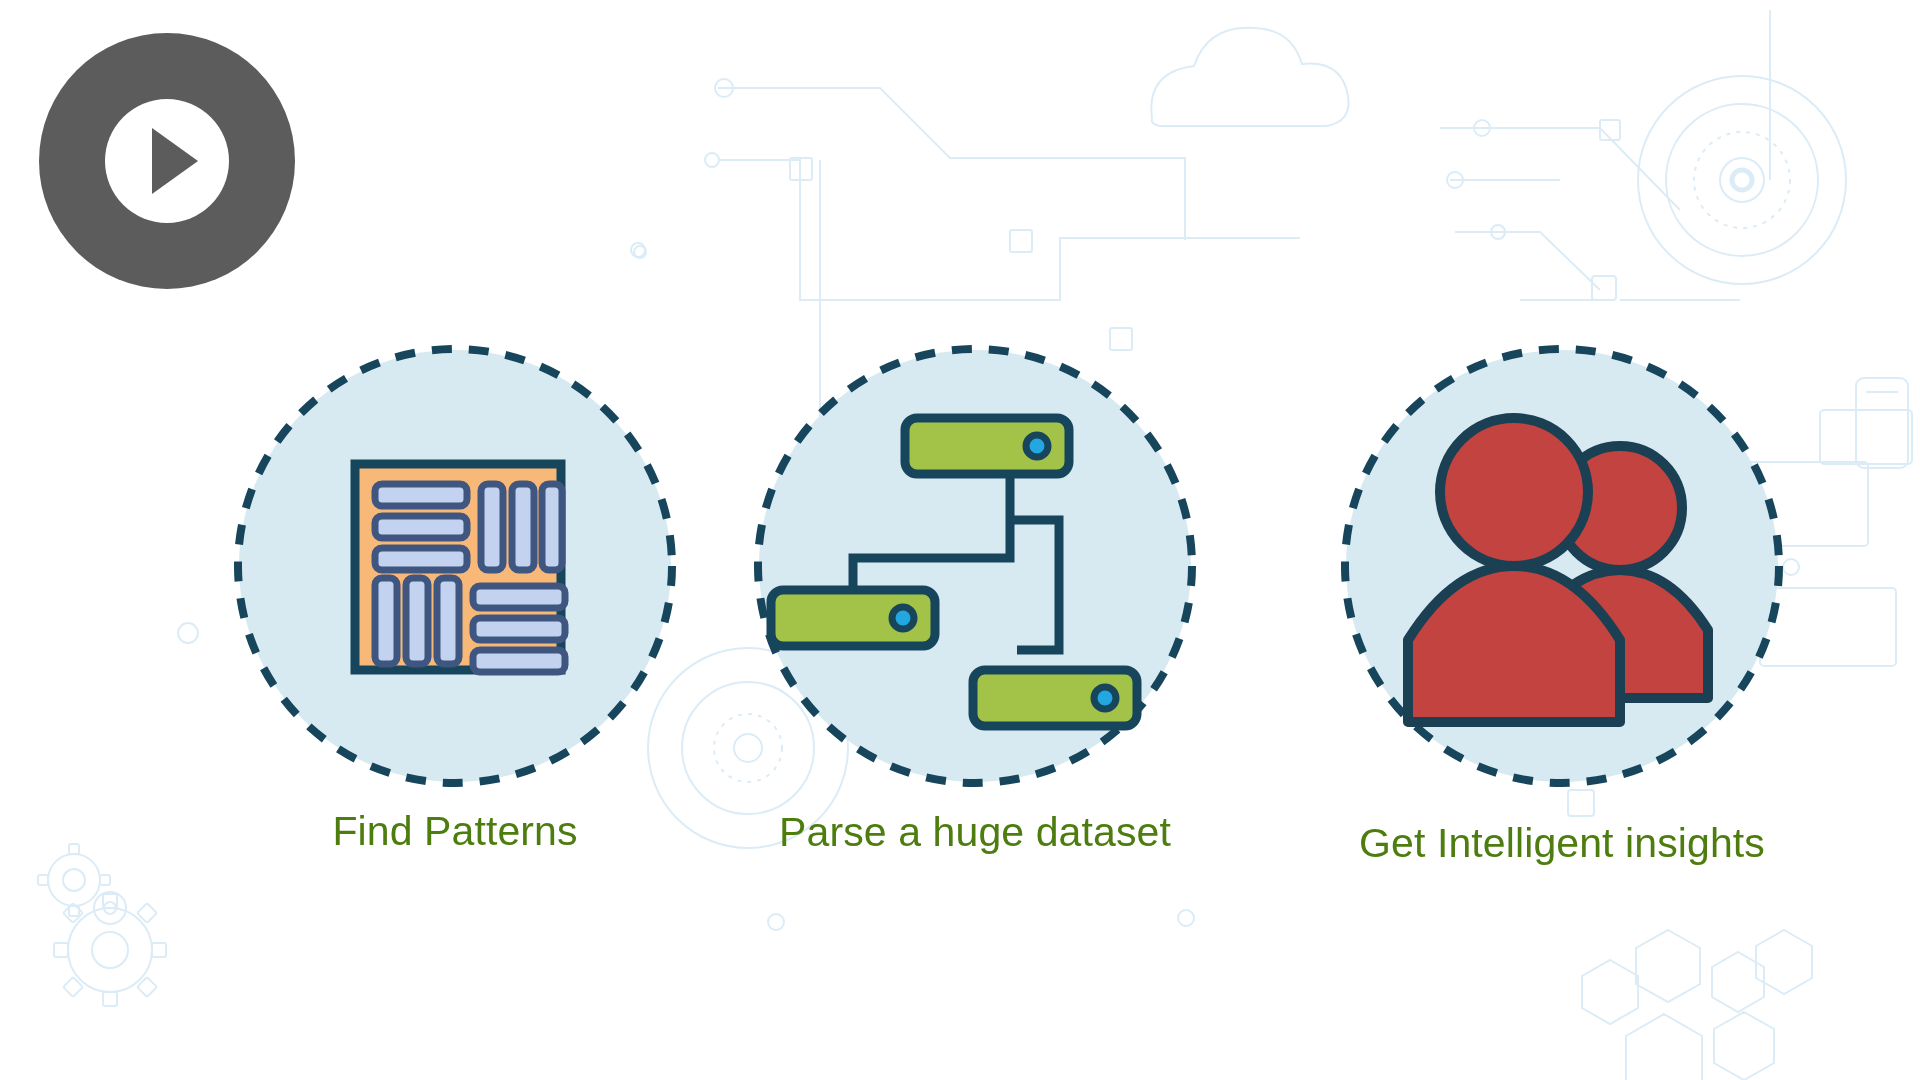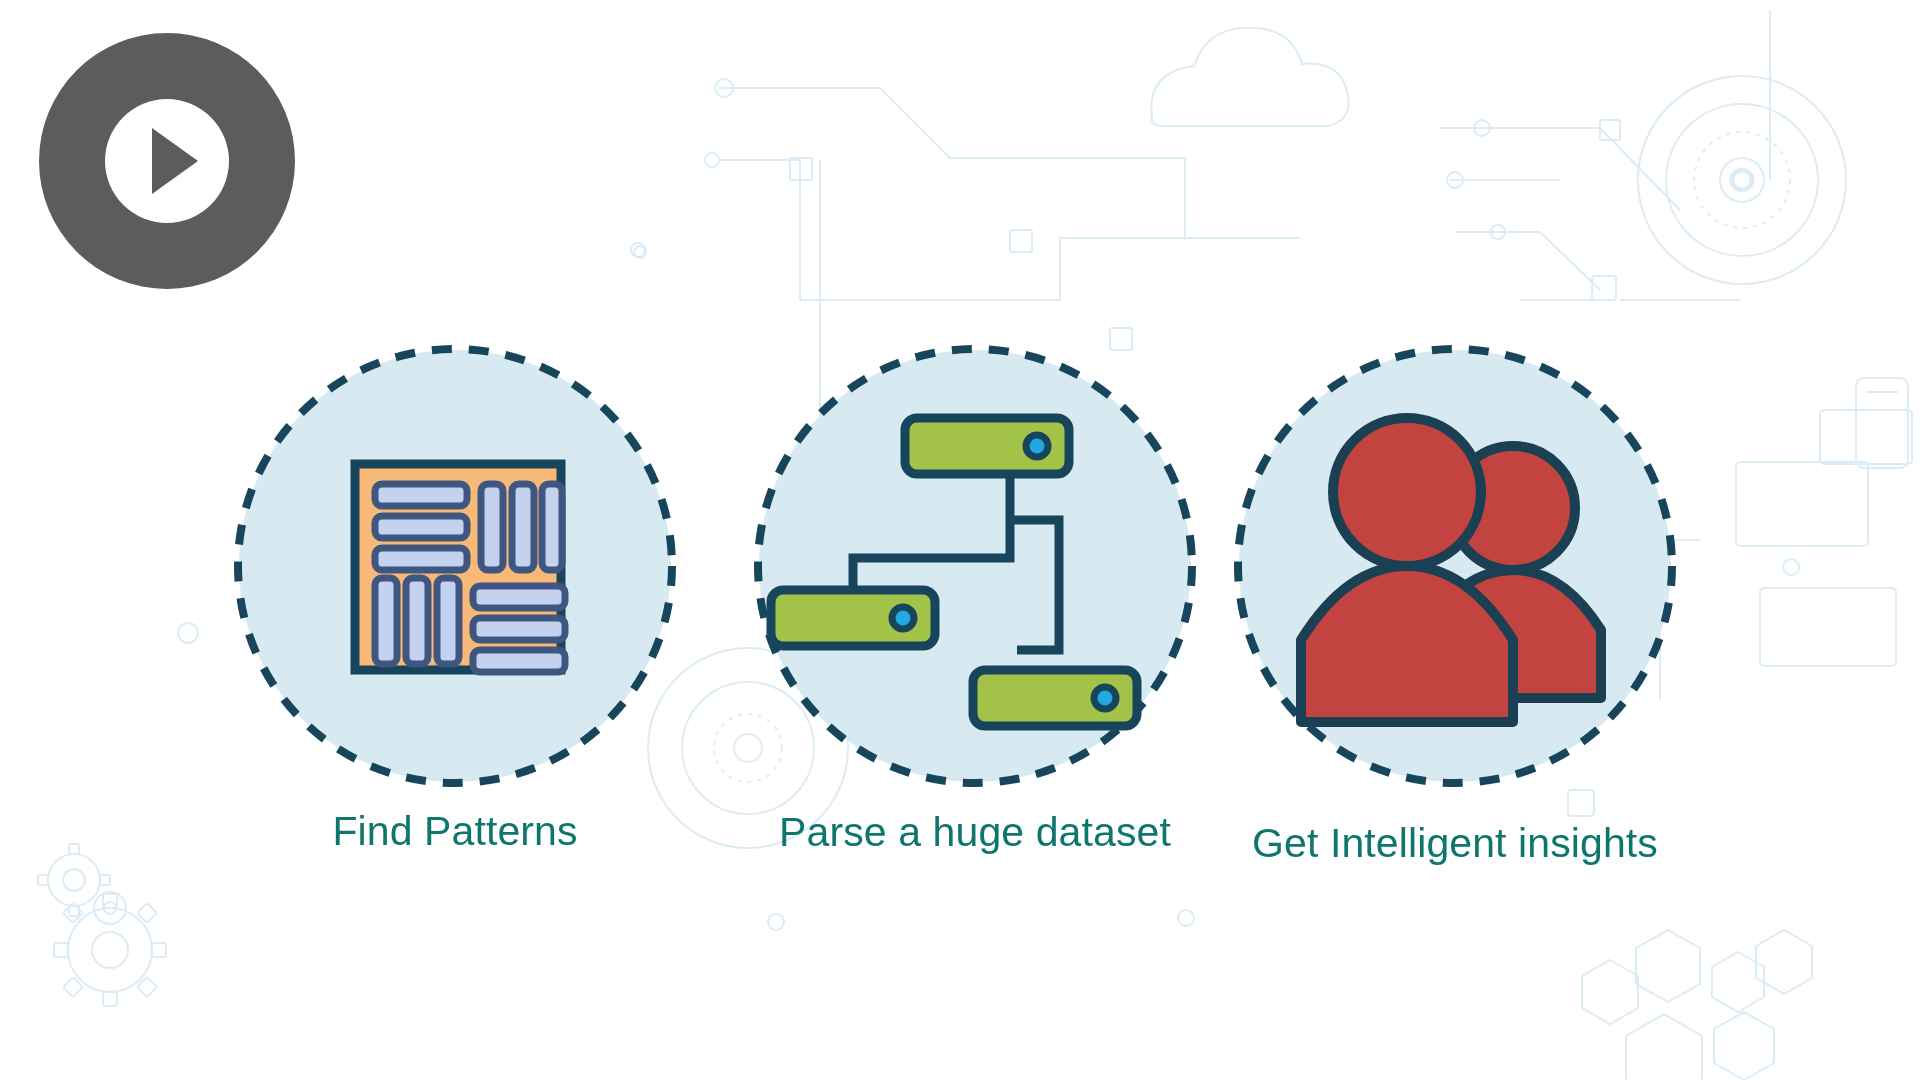--- a/index.html
+++ b/index.html
@@ -41,21 +41,21 @@
   }
   
   .feature {
     position: absolute;
     top: 340px;
     width: 460px;
     text-align: center;
   }
   #feature-0 { left: 225px; }
   #feature-1 { left: 745px; }
-  #feature-2 { left: 1225px; }
+  #feature-2 { left: 1332px; }
 
   .circle-wrap {
     position: relative;
     width: 452px;
     height: 452px;
     margin: 0 auto;
   }
   .circle-wrap svg.ring {
     position: absolute;
     left: 0; top: 0;
@@ -64,21 +64,21 @@
     position: absolute;
     left: 0; top: 0;
     width: 452px;
     height: 452px;
   }
   .feature-label {
     margin-top: 14px;
     font-family: "Liberation Sans", sans-serif;
     font-size: 41px;
     font-weight: 400;
-    color: #0f766e;
+    color: #4d7c0f;
     letter-spacing: 0.1px;
     white-space: nowrap;
   }
   #feature-0 .feature-label { font-size: 41px; margin-top: 16px; }
   #feature-1 .feature-label { font-size: 41px; margin-top: 17px; }
   #feature-2 .feature-label { font-size: 41px; margin-top: 28px; }
 </style>
 </head>
 <body>
 

